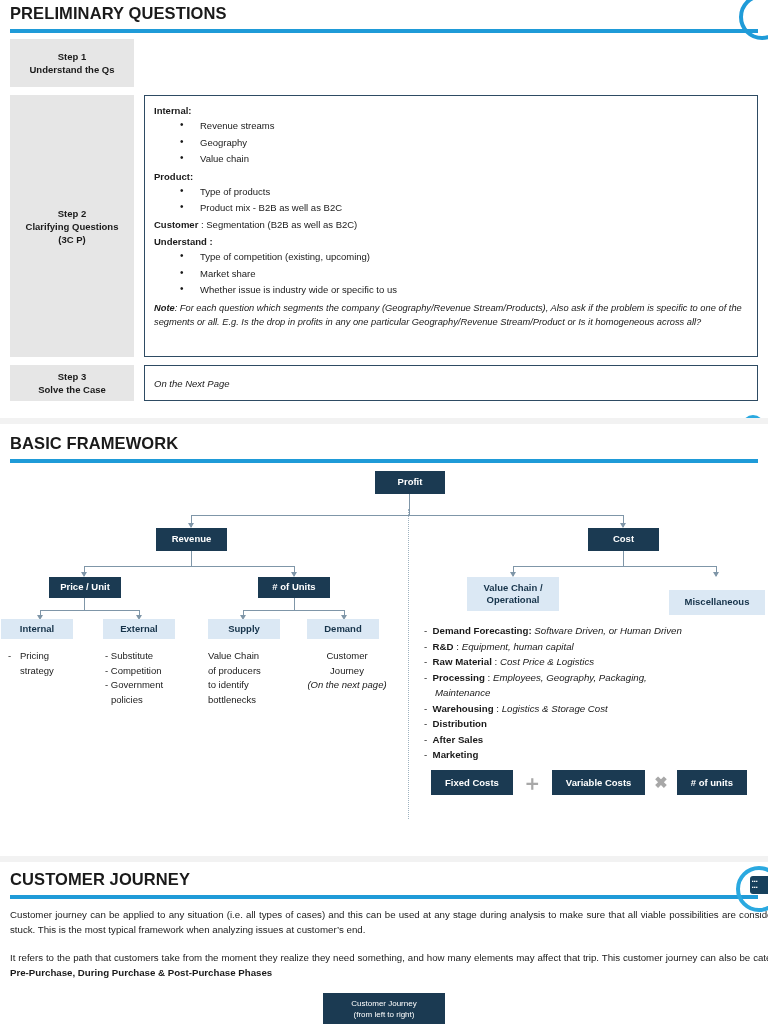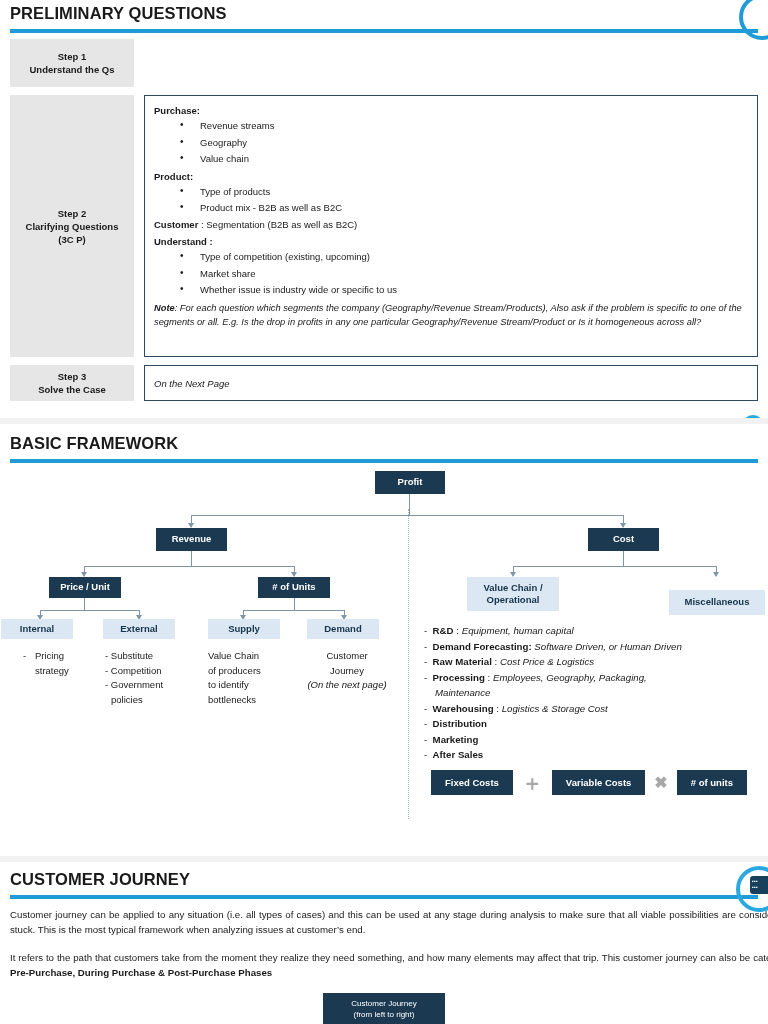--- a/index.html
+++ b/index.html
@@ -242,21 +242,21 @@
       </div>
     </div>
 
     <div class="pq-row" style="height:262px;">
       <div class="pq-step">
         <span>Step 2</span>
         <span>Clarifying Questions</span>
         <span>(3C P)</span>
       </div>
       <div class="pq-body">
-        <div class="cat-head">Purchase:</div>
+        <div class="cat-head">Internal:</div>
         <div class="bul">Revenue streams</div>
         <div class="bul">Geography</div>
         <div class="bul">Value chain</div>
 
         <div class="cat-head">Product:</div>
         <div class="bul">Type of products</div>
         <div class="bul">Product mix - B2B as well as B2C</div>
 
         <div class="inline-item">
           <b>Customer</b><span> : Segmentation (B2B as well as B2C)</span>
@@ -346,48 +346,48 @@
     <div class="conn v" style="left:623px; top:88px; height:15px;"></div>
     <div class="conn h" style="left:513px; top:103px; width:203px;"></div>
     <div class="conn v" style="left:513px; top:103px; height:10px;"></div>
     <div class="arrowhead" style="left:510px; top:109px;"></div>
     <div class="conn v" style="left:716px; top:103px; height:10px;"></div>
     <div class="arrowhead" style="left:713px; top:109px;"></div>
 
     <div class="node light" style="left:467px; top:114px; width:92px; height:34px;">Value Chain / Operational</div>
     <div class="node light" style="left:669px; top:127px; width:96px; height:25px;">Miscellaneous</div>
 
-    <div class="leaf-text" style="left:23px; top:186px; width:76px;">
+    <div class="leaf-text" style="left:8px; top:186px; width:76px;">
       <span style="display:inline-block;width:12px;">-</span>Pricing<br>
       <span style="display:inline-block;width:12px;"></span>strategy
     </div>
     <div class="leaf-text" style="left:105px; top:186px; width:78px;">
       - Substitute<br>
       - Competition<br>
       - Government<br>
       <span style="display:inline-block;width:6px;"></span>policies
     </div>
     <div class="leaf-text" style="left:208px; top:186px; width:80px;">
       Value Chain<br>of producers<br>to identify<br>bottlenecks
     </div>
     <div class="leaf-text" style="left:307px; top:186px; width:80px; text-align:center;">
       <span>Customer</span><br>
       <span>Journey</span><br>
       <span class="ital">(On the next page)</span>
     </div>
 
     <div class="cost-list" style="left:424px; top:160px; width:270px;">
+      <span class="ci">-&nbsp; <b>Demand Forecasting:</b><span> </span><i>Software Driven, or Human Driven</i></span>
       <span class="ci">-&nbsp; <b>R&amp;D</b><span> : </span><i>Equipment, human capital</i></span>
-      <span class="ci">-&nbsp; <b>Demand Forecasting:</b><span> </span><i>Software Driven, or Human Driven</i></span>
       <span class="ci">-&nbsp; <b>Raw Material</b><span> : </span><i>Cost Price &amp; Logistics</i></span>
       <span class="ci">-&nbsp; <b>Processing</b><span> : </span><i>Employees, Geography, Packaging, Maintenance</i></span>
       <span class="ci">-&nbsp; <b>Warehousing</b><span> : </span><i>Logistics &amp; Storage Cost</i></span>
       <span class="ci">-&nbsp; <b>Distribution</b></span>
+      <span class="ci">-&nbsp; <b>After Sales</b></span>
       <span class="ci">-&nbsp; <b>Marketing</b></span>
-      <span class="ci">-&nbsp; <b>After Sales</b></span>
     </div>
 
     <div class="formula-row" style="left:431px; top:307px;">
       <div class="f-box">Fixed Costs</div>
       <div class="f-op">＋</div>
       <div class="f-box">Variable Costs</div>
       <div class="f-op" style="font-size:16px;">✖</div>
       <div class="f-box"># of units</div>
     </div>
 

